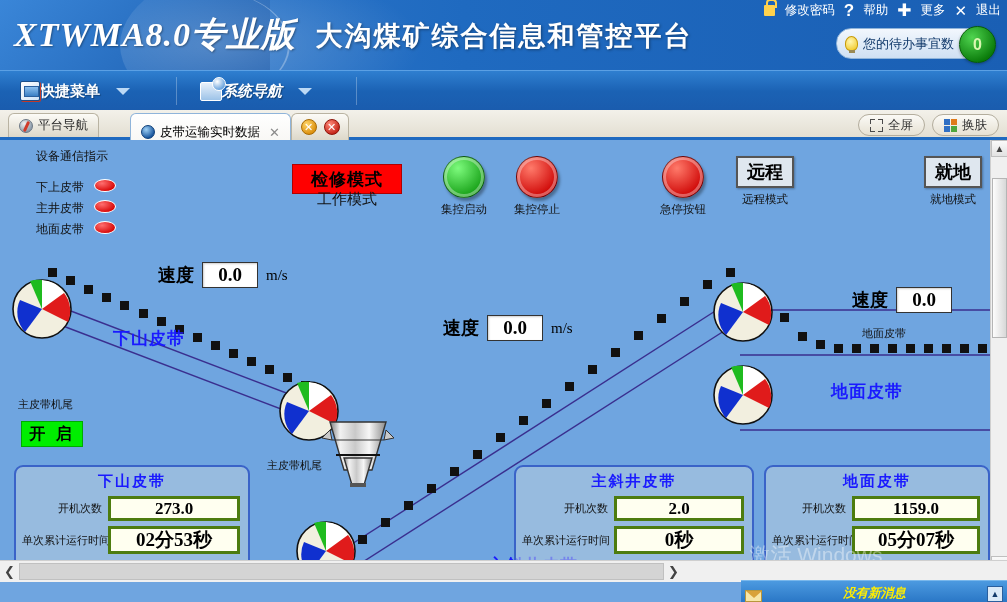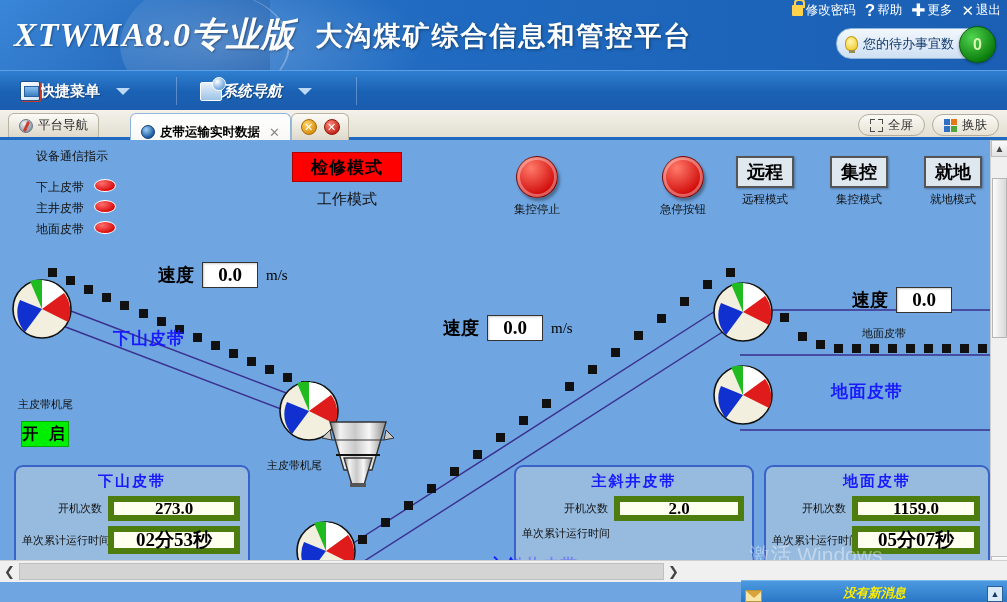--- a/index.html
+++ b/index.html
@@ -45,21 +45,21 @@
     position:absolute; left:284px; top:18px; width:440px; text-align:center;
     font-size:27px; font-weight:bold; color:#ffffff; letter-spacing:2px;
     text-shadow:1px 1px 3px rgba(0,0,0,.4);
     white-space:nowrap;
   }
   .hdr-links{
     position:absolute; right:6px; top:2px;
     display:flex; align-items:center; gap:9px;
     font-size:12.5px; color:#ffffff;
   }
-  .hdr-link{ display:flex; align-items:center; gap:2px; cursor:pointer; white-space:nowrap;}
+  .hdr-link{ display:flex; align-items:center; gap:9px; cursor:pointer; white-space:nowrap;}
   .ic-lock{
     width:11px;height:11px;background:#ffd24d;border-radius:1px;position:relative;margin-right:1px;
   }
   .ic-lock:before{
     content:"";position:absolute;left:2px;top:-6px;width:7px;height:7px;
     border:2px solid #ffd24d;border-bottom:none;border-radius:4px 4px 0 0;
   }
   .ic-q{ font-size:17px; font-weight:bold; color:#ffffff; line-height:12px;}
   .ic-plus{ font-size:17px; font-weight:bold; color:#ffffff; line-height:12px;}
   .ic-x{ font-size:15px; font-weight:bold; color:#ffffff; line-height:12px;}
@@ -156,21 +156,21 @@
   }
   .tab{
     position:absolute; top:3px; height:24px;
     display:flex; align-items:center; gap:5px; padding:8px 10px;
     border:1px solid #b9b3a2; border-bottom:none; border-radius:6px 6px 0 0;
     background:linear-gradient(180deg,#fcfbf7,#ddd8c9);
     font-size:12.5px; color:#2a2a2a; cursor:pointer; white-space:nowrap;
   }
   .tab.active{
     background:linear-gradient(180deg,#ffffff,#f6f5f1);
-    border-color:#8fb4da; height:37px; top:3px; color:#000;font-weight:bold;
+    border-color:#8fb4da; height:37px; top:3px; color:#000;
   }
   .globe{
     width:14px;height:14px;border-radius:50%;
     background:radial-gradient(circle at 35% 30%,#9ed0f5,#15539c 75%);
     border:1px solid #0d3e78; position:relative;
   }
   .globe.gray{ background:radial-gradient(circle at 35% 30%,#f0f0f0,#8a99a8 75%); border-color:#6b7785;}
   .globe.gray:after{
     content:"";position:absolute;left:5px;top:1px;width:3px;height:11px;background:#d03a2a;
     transform:rotate(25deg);border-radius:2px;
@@ -283,39 +283,39 @@
 
   
   .belt-name{
     position:absolute; font-size:17px; font-weight:bold; color:#1a1aff;
     white-space:nowrap; letter-spacing:1px;
   }
   .small-note{ position:absolute; font-size:11px; color:#111; white-space:nowrap; }
 
   
   .onbox{
-    position:absolute; left:21px; top:423px; width:48px; height:26px;
+    position:absolute; left:21px; top:423px; width:62px; height:26px;
     background:#00ee00; border:1px solid #0a0;
     display:flex;align-items:center;justify-content:center;
     font-size:16px;font-weight:bold;color:#000; letter-spacing:3px;
   }
 
   
   .card{
     position:absolute; border:2px solid #3a63c8; border-radius:9px;
     background:rgba(176,200,222,.62);
   }
   .card-title{
     text-align:center; font-size:15px; font-weight:bold; color:#1a1aff;
     letter-spacing:2px; margin-top:5px;
   }
   .card-row{ display:flex; align-items:center; gap:6px; margin:5px 8px 0 6px; }
   .card-row .k{ font-size:11px; color:#111; white-space:nowrap; text-align:right; }
   .card-row .v{
-    flex:1; height:28px; background:#fffff0; border:6px solid #4d7c0f;
+    flex:1; height:28px; background:#fffff0; border:3px solid #4d7c0f;
     display:flex;align-items:center;justify-content:center;
     font-family:"Liberation Serif","DejaVu Serif",serif;
     font-size:19px;font-weight:bold;color:#000;
   }
   .card-row .v.sm{ height:25px; font-size:17px; }
 
   
   .wm{
     position:absolute; right:88px; bottom:16px; text-align:left;
     color:rgba(255,255,255,.40); pointer-events:none; user-select:none;
@@ -588,39 +588,39 @@
 
   <div class="panel-label" style="left:36px; top:39px;">下上皮带</div>
   <div class="led" style="position:absolute;left:94px;top:39px;"></div>
 
   <div class="panel-label" style="left:36px; top:60px;">主井皮带</div>
   <div class="led" style="position:absolute;left:94px;top:60px;"></div>
 
   <div class="panel-label" style="left:36px; top:81px;">地面皮带</div>
   <div class="led" style="position:absolute;left:94px;top:81px;"></div>
 
-  <div class="mode-banner" style="top:12px;">检修模式</div>
+  <div class="mode-banner" style="top:24px;">检修模式</div>
   <div class="mode-caption" style="top:50px;">工作模式</div>
 
+  <div class="pushwrap" style="left:440px; top:16px;">
+    <div class="push green"></div>
+    <div class="push-cap">集控启动</div>
+  </div>
   <div class="pushwrap" style="left:513px; top:16px;">
     <div class="push red"></div>
     <div class="push-cap">集控停止</div>
   </div>
   <div class="pushwrap" style="left:659px; top:16px;">
     <div class="push red"></div>
     <div class="push-cap">急停按钮</div>
   </div>
 
   <div class="modebox" style="left:736px; top:16px;">
     <div class="bx">远程</div>
     <div class="cap">远程模式</div>
-  </div>
-  <div class="modebox" style="left:830px; top:16px;">
-    <div class="bx">集控</div>
-    <div class="cap">集控模式</div>
   </div>
   <div class="modebox" style="left:924px; top:16px;">
     <div class="bx">就地</div>
     <div class="cap">就地模式</div>
   </div>
 
   <div class="spd" style="left:158px; top:122px;">
     <span class="spd-lbl">速度</span>
     <span class="spd-val">0.0</span>
     <span class="spd-unit">m/s</span>
@@ -660,20 +660,21 @@
   </div>
 
   <div class="card" style="left:514px; top:325px; width:240px; height:108px;">
     <div class="card-title">主斜井皮带</div>
     <div class="card-row">
       <span class="k" style="width:86px">开机次数</span>
       <span class="v sm">2.0</span>
     </div>
     <div class="card-row">
       <span class="k" style="width:86px">单次累计运行时间</span>
+      <span class="v">0秒</span>
     </div>
   </div>
 
   <div class="card" style="left:764px; top:325px; width:226px; height:108px;">
     <div class="card-title">地面皮带</div>
     <div class="card-row">
       <span class="k" style="width:74px">开机次数</span>
       <span class="v sm">1159.0</span>
     </div>
     <div class="card-row">

